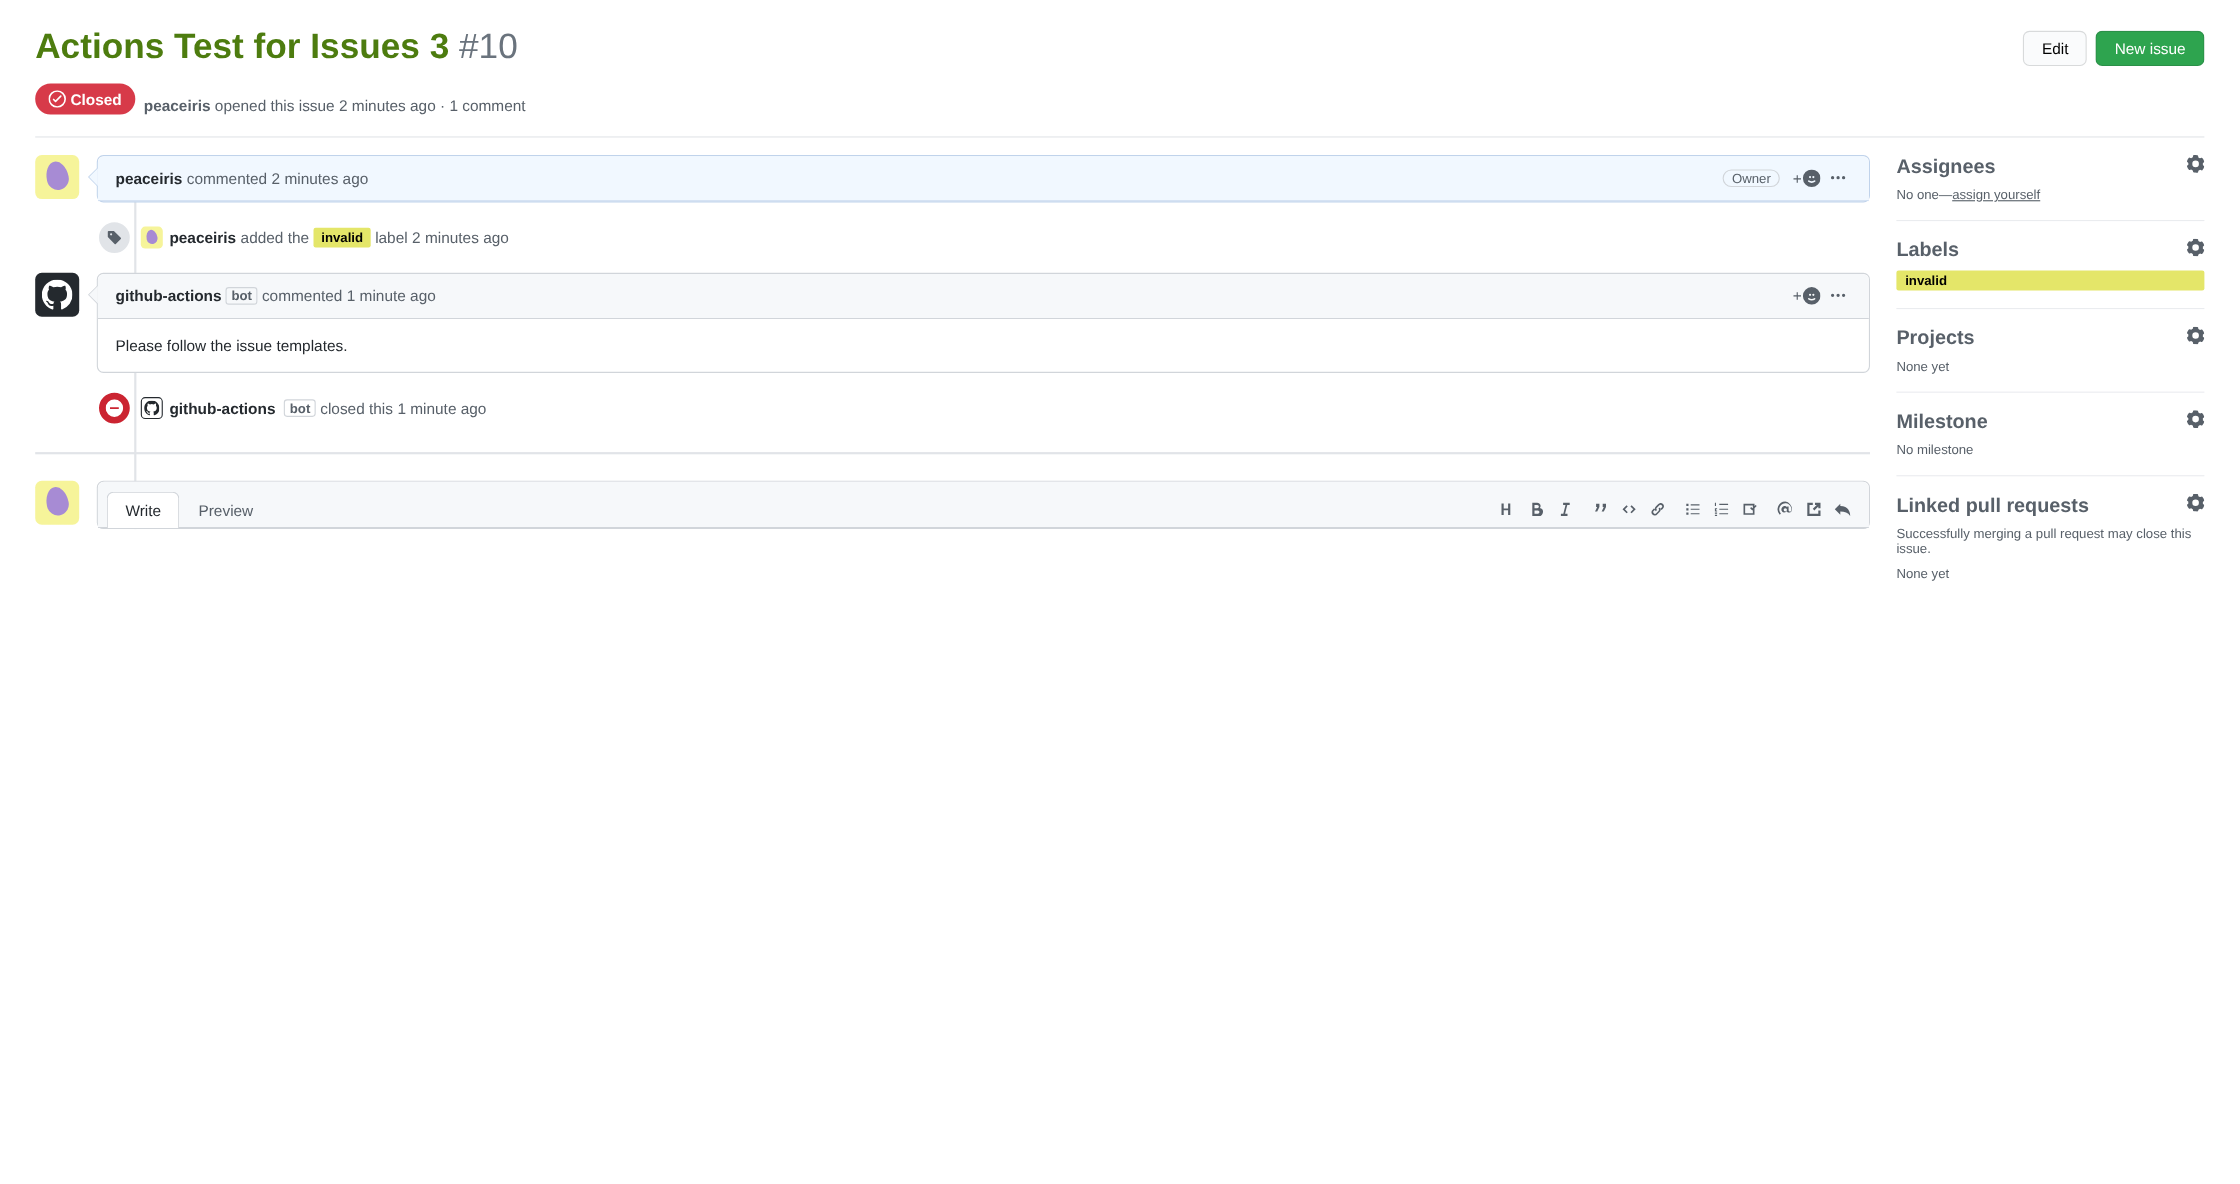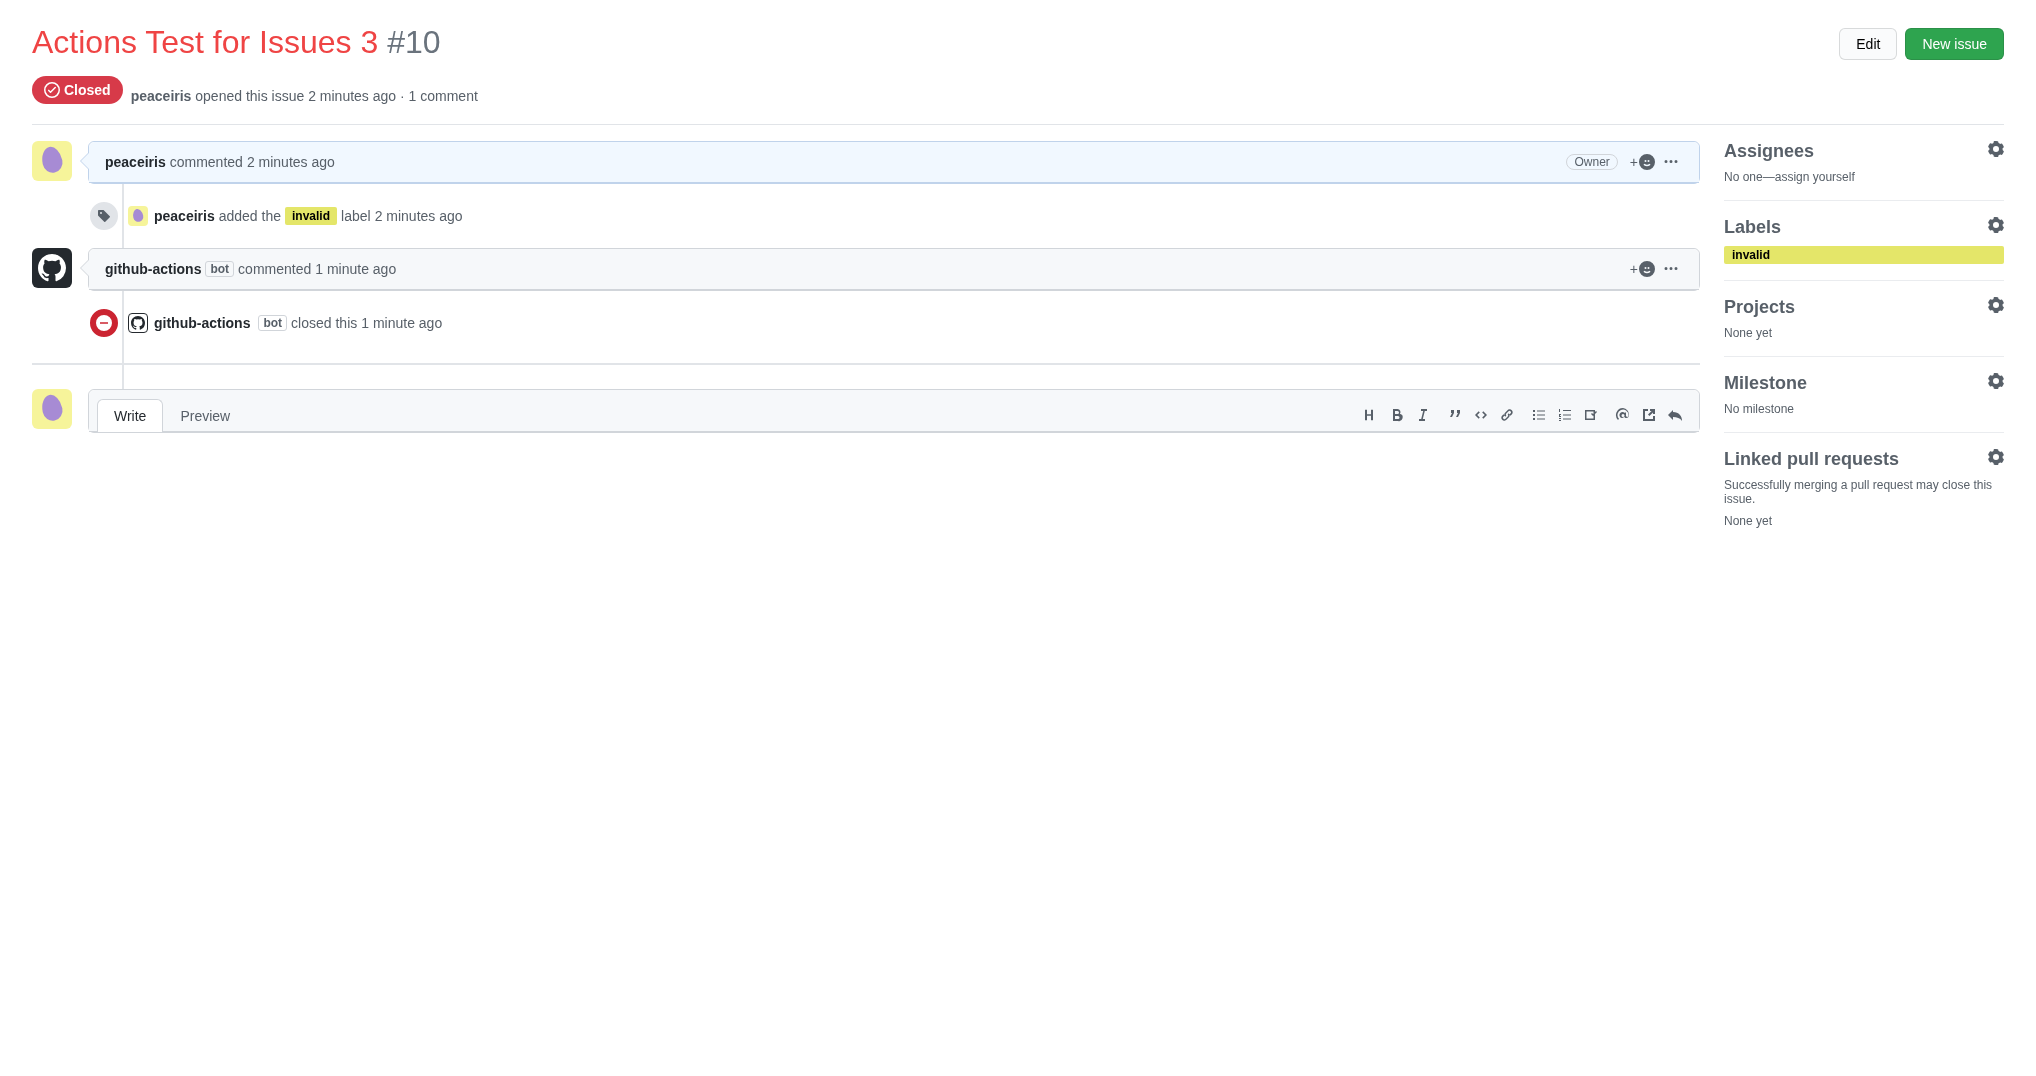--- a/index.html
+++ b/index.html
@@ -16,21 +16,21 @@
   
   .issue-header { display: flex; align-items: flex-start; margin-bottom: 8px; }
   .issue-title-wrap { flex: 1; }
   .issue-title {
     font-size: 32px;
     font-weight: 400;
     line-height: 1.125;
     margin: 0 0 8px 0;
     word-wrap: break-word;
   }
-  .issue-title .title-text { font-weight: 400; color: #ef4444; }
+  .issue-title .title-text { font-weight: 700; color: #4d7c0f; }
   .issue-title .issue-number { color: #6a737d; font-weight: 300; }
   .header-actions { display: flex; gap: 8px; padding-top: 4px; }
   .btn {
     display: inline-flex;
     align-items: center;
     padding: 5px 16px;
     font-size: 14px;
     font-weight: 500;
     line-height: 20px;
     border: 1px solid rgba(27,31,35,.15);
@@ -294,21 +294,21 @@
     align-items: center;
     justify-content: space-between;
     font-size: 18px;
     font-weight: 600;
     color: #586069;
     margin-bottom: 8px;
   }
   .side-header .gear { cursor: pointer; }
   .side-header .gear svg { fill: #586069; }
   .side-body { font-size: 12px; color: #586069; }
-  .side-body a { color: #586069; }
+  .side-body a { color: #586069; text-decoration: underline; }
   .label-pill {
     display: inline-block;
     padding: 2px 8px;
     font-size: 12px;
     font-weight: 600;
     border-radius: 2px;
     background: #e4e669;
     color: #000;
     width: 100%;
   }
@@ -474,20 +474,21 @@
                 <svg width="16" height="16">
                   <use href="#svg-smiley"></use>
                 </svg>
             </span>
             <span class="menu-btn">
               <svg width="16" height="16">
                   <use href="#svg-kebab"></use>
                 </svg>
             </span>
           </div>
+          <div class="comment-body">Please follow the issue templates.</div>
         </div>
       </div>
 
       <div class="timeline-event">
         <div class="event-badge closed">
           <svg>
               <use href="#svg-noentry"></use>
             </svg>
         </div>
         <span class="avatar-sm gha">

